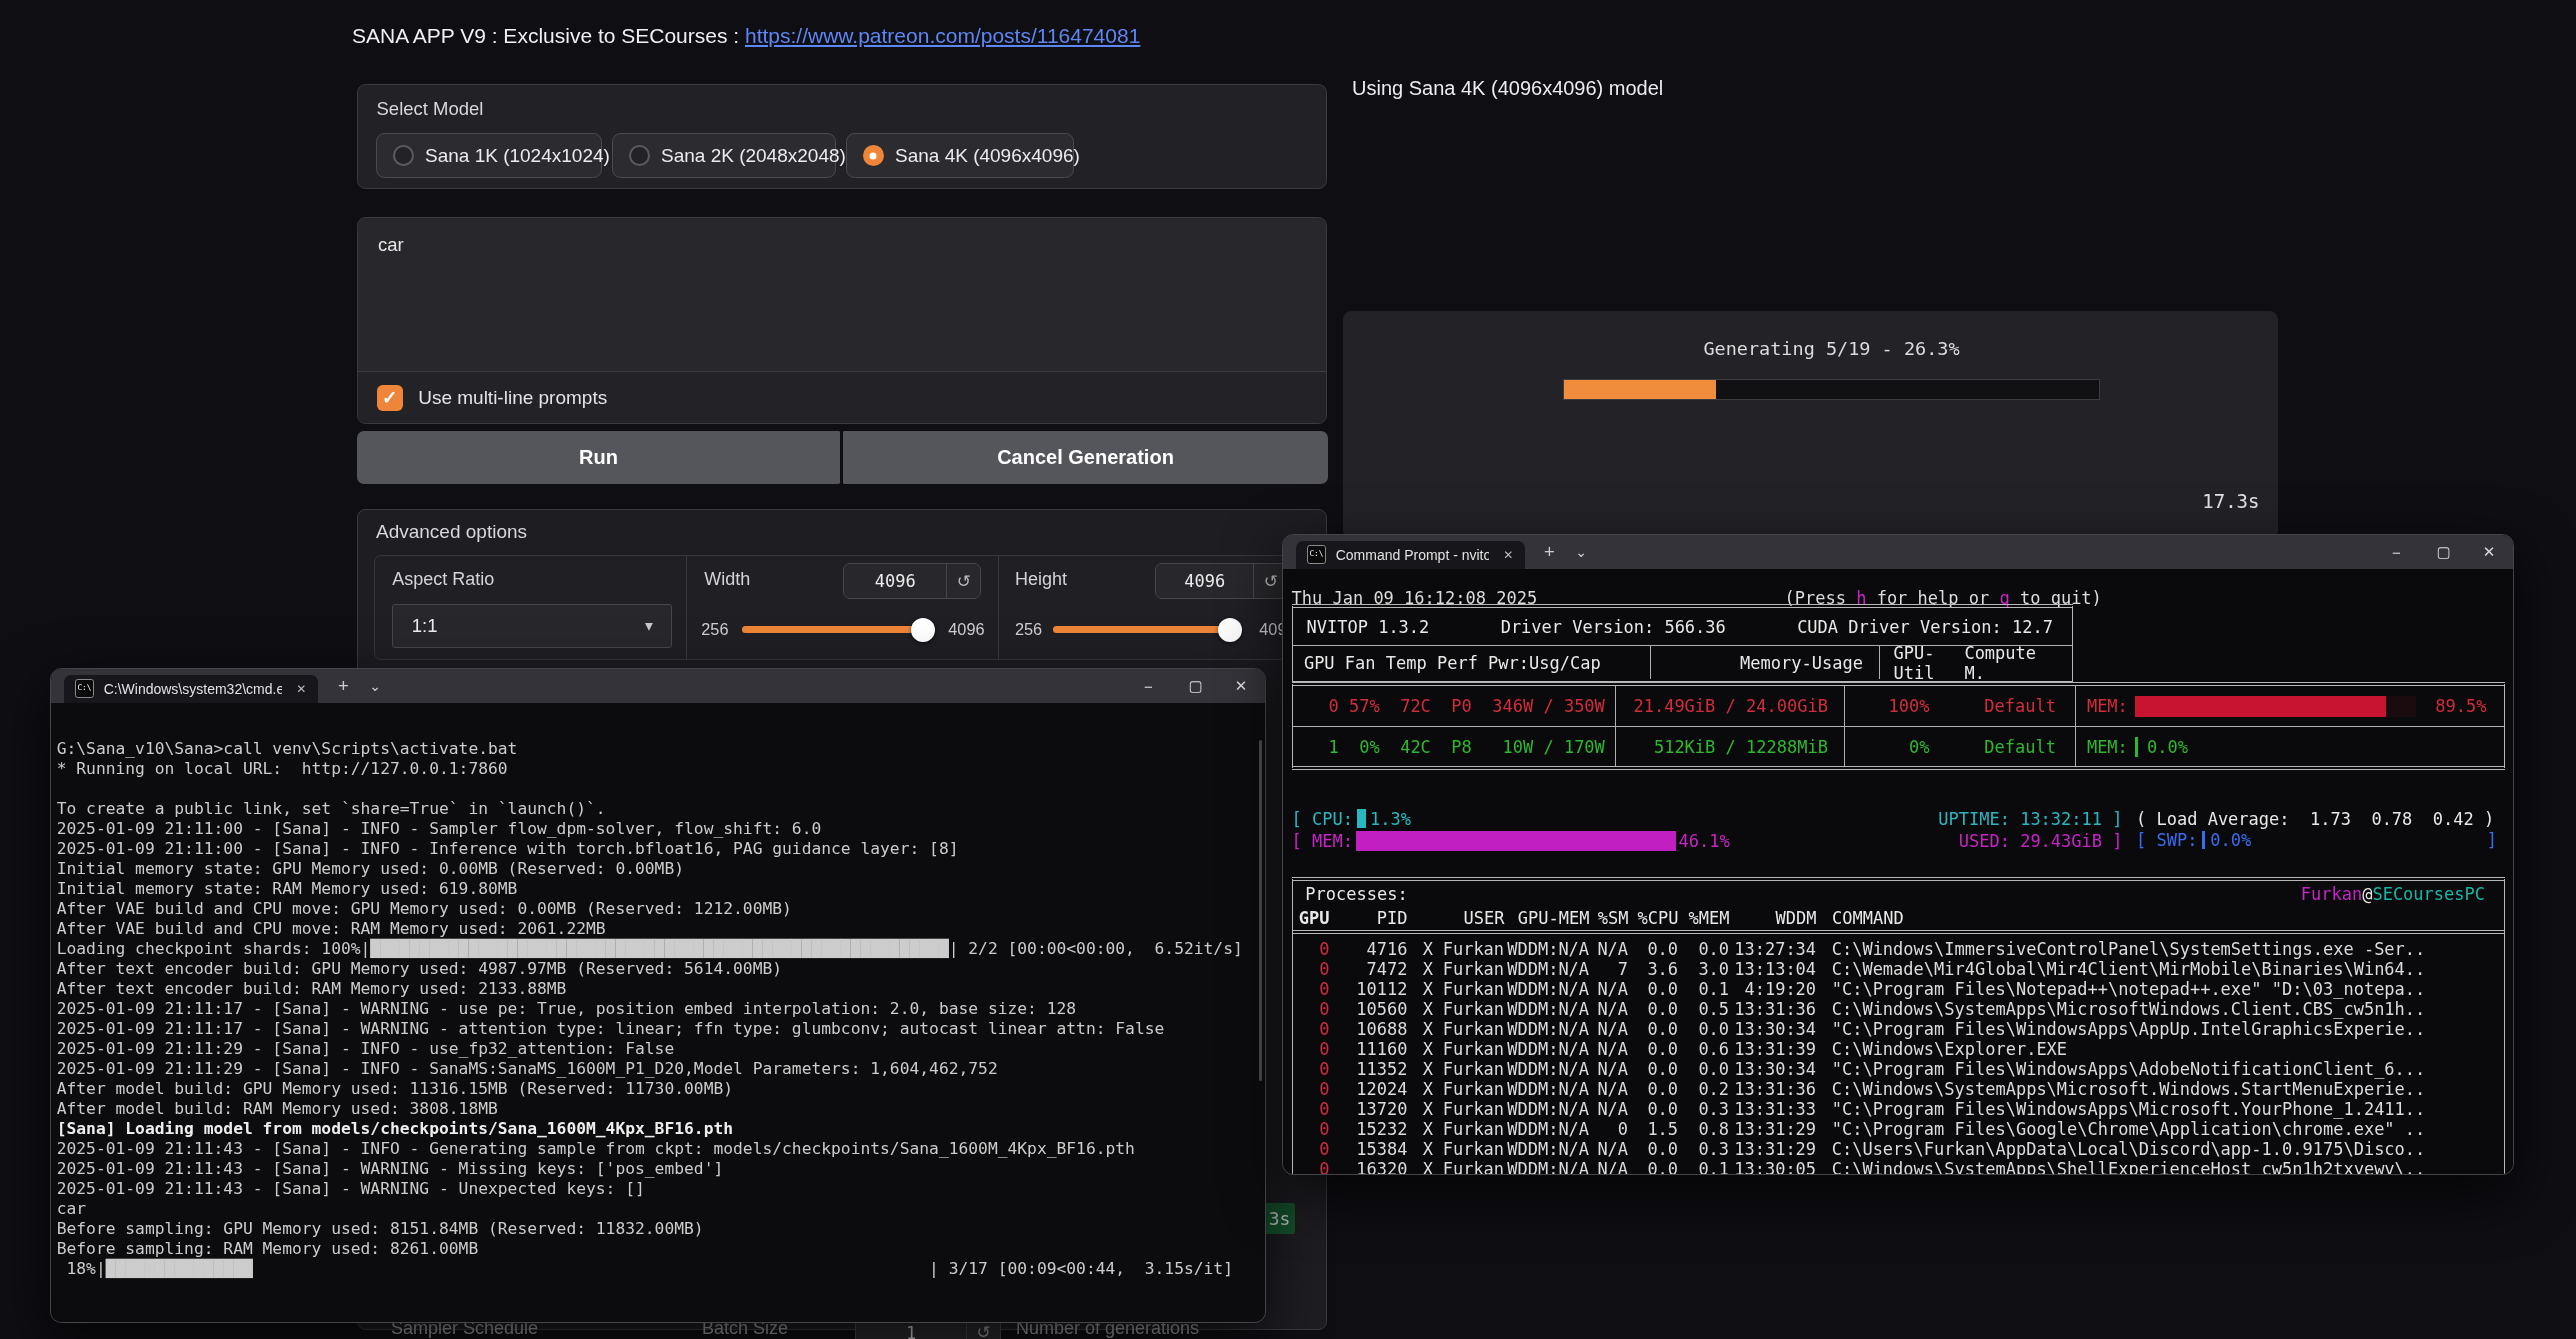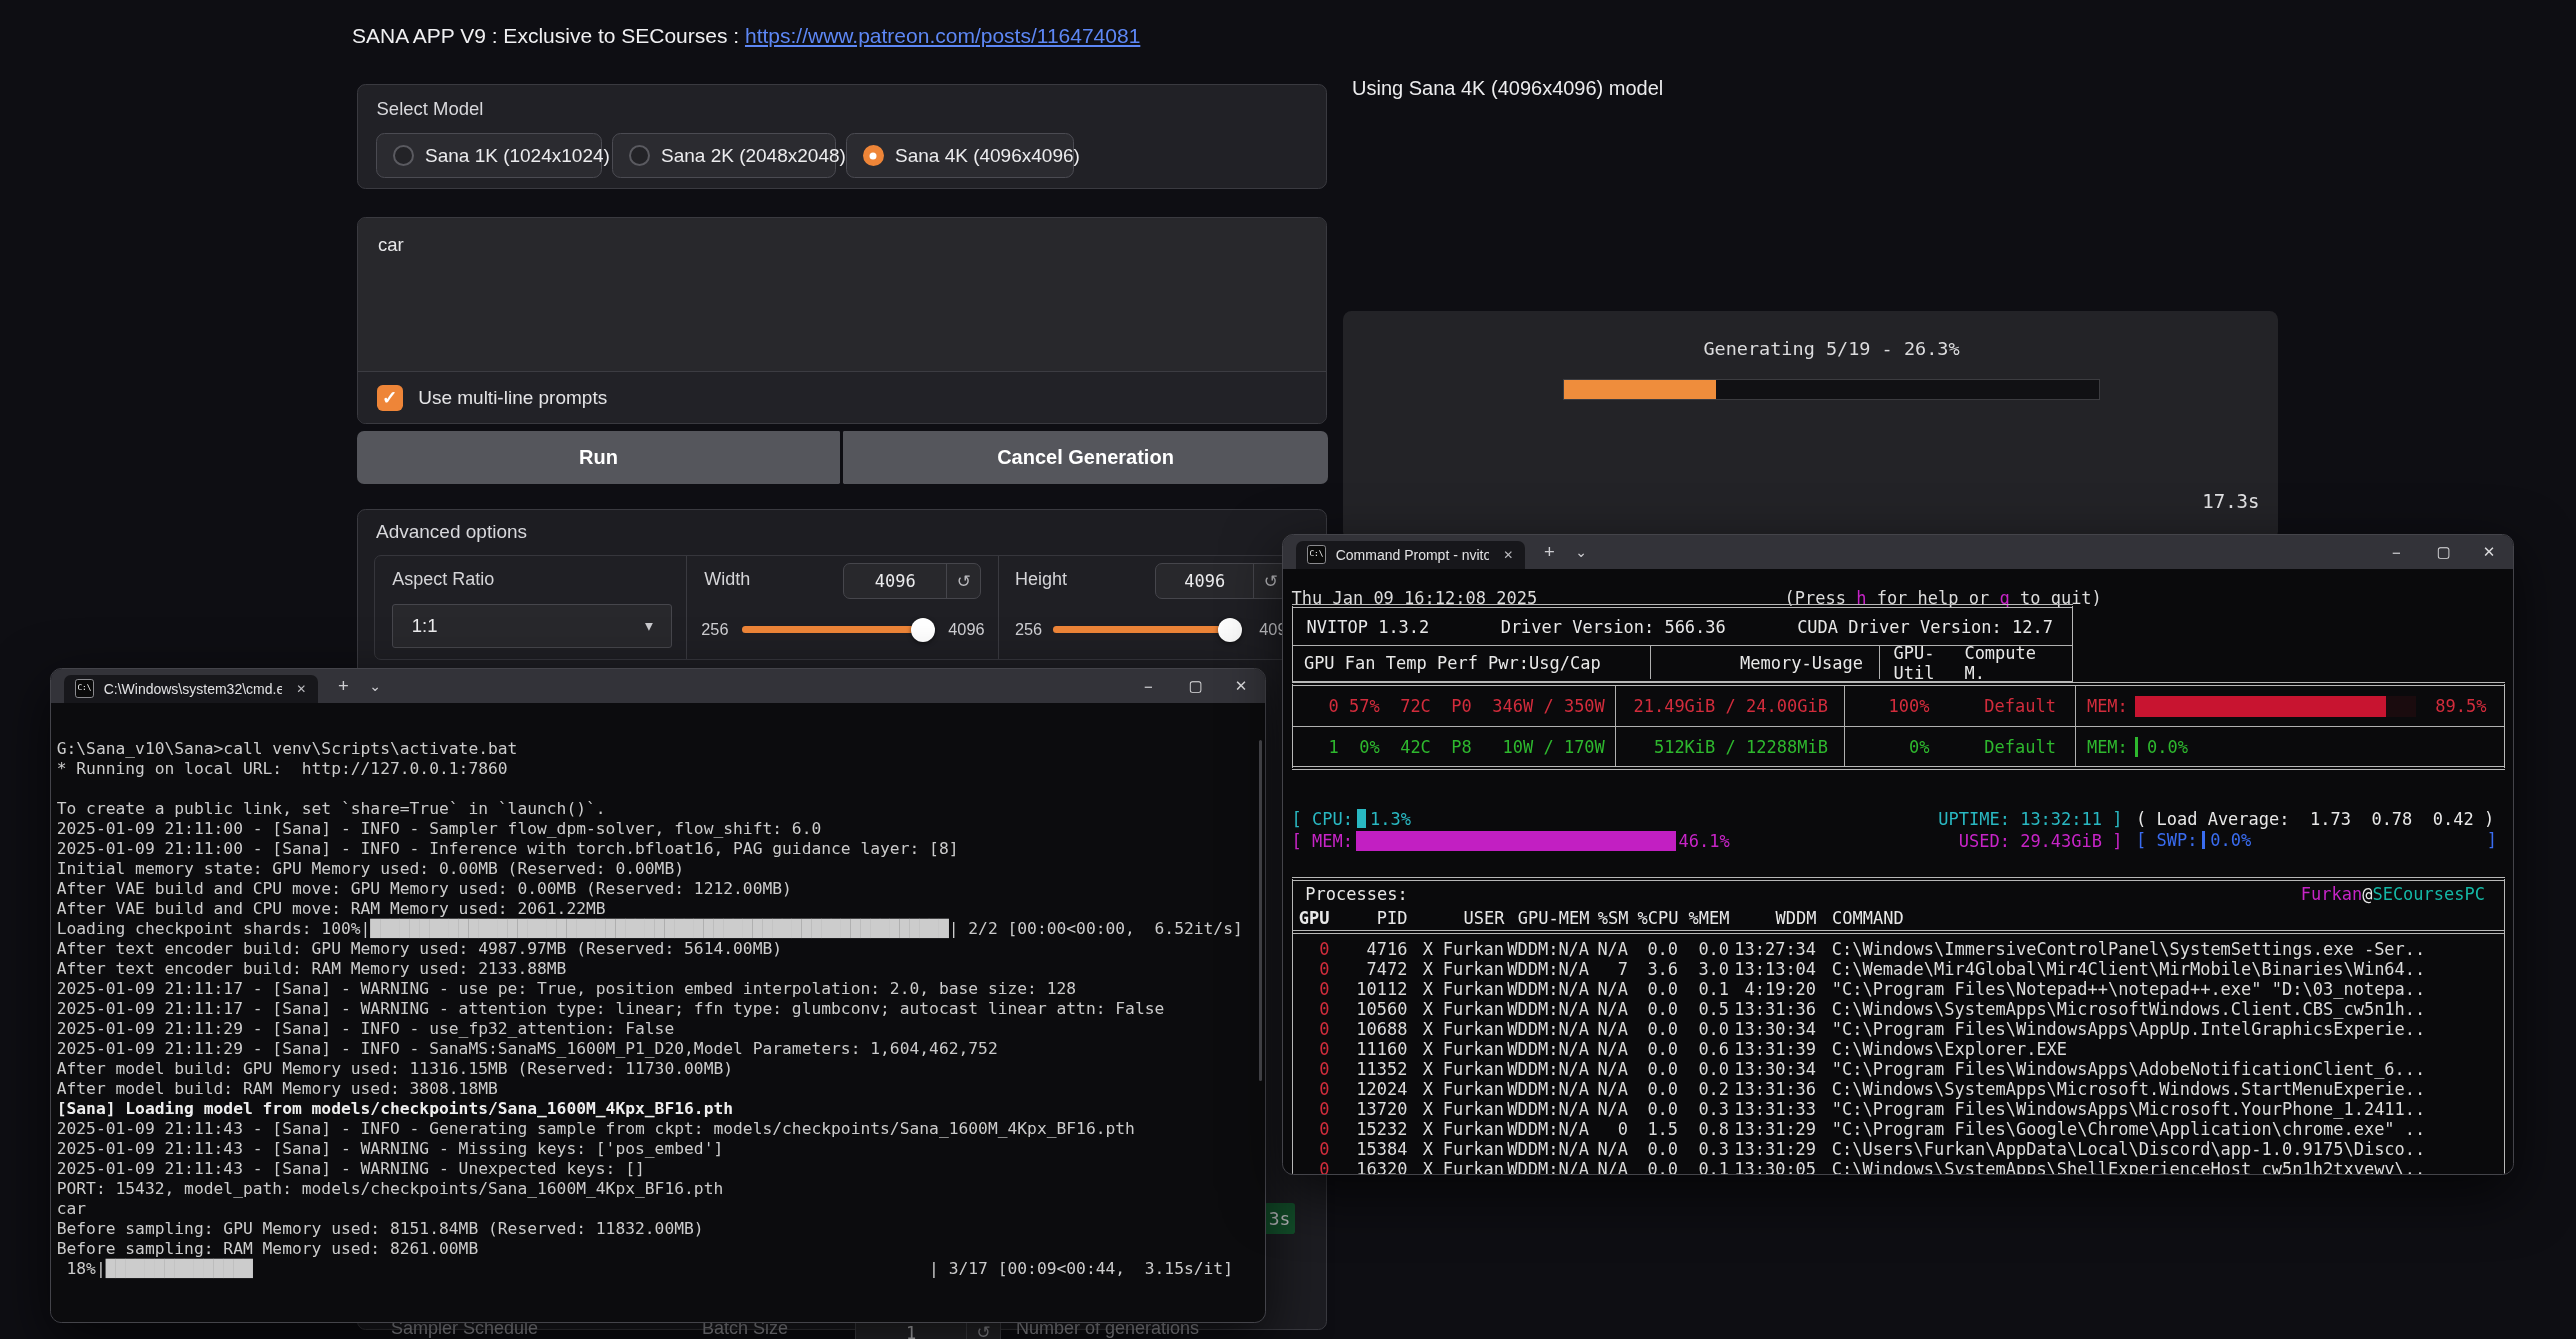--- a/index.html
+++ b/index.html
@@ -263,36 +263,36 @@
     </div>
     <div class="winbody">
       <div class="term-lines">
           <div class="tline">G:\Sana_v10\Sana&gt;call venv\Scripts\activate.bat</div>
           <div class="tline">* Running on local URL:  http://127.0.0.1:7860</div>
           <div class="tline">&nbsp;</div>
           <div class="tline">To create a public link, set `share=True` in `launch()`.</div>
           <div class="tline">2025-01-09 21:11:00 - [Sana] - INFO - Sampler flow_dpm-solver, flow_shift: 6.0</div>
           <div class="tline">2025-01-09 21:11:00 - [Sana] - INFO - Inference with torch.bfloat16, PAG guidance layer: [8]</div>
           <div class="tline">Initial memory state: GPU Memory used: 0.00MB (Reserved: 0.00MB)</div>
+          <div class="tline">Initial memory state: RAM Memory used: 619.80MB</div>
           <div class="tline">After VAE build and CPU move: GPU Memory used: 0.00MB (Reserved: 1212.00MB)</div>
           <div class="tline">After VAE build and CPU move: RAM Memory used: 2061.22MB</div>
           <div class="tline">Loading checkpoint shards: 100%|███████████████████████████████████████████████████████████| 2/2 [00:00&lt;00:00,  6.52it/s]</div>
           <div class="tline">After text encoder build: GPU Memory used: 4987.97MB (Reserved: 5614.00MB)</div>
           <div class="tline">After text encoder build: RAM Memory used: 2133.88MB</div>
           <div class="tline">2025-01-09 21:11:17 - [Sana] - WARNING - use pe: True, position embed interpolation: 2.0, base size: 128</div>
           <div class="tline">2025-01-09 21:11:17 - [Sana] - WARNING - attention type: linear; ffn type: glumbconv; autocast linear attn: False</div>
           <div class="tline">2025-01-09 21:11:29 - [Sana] - INFO - use_fp32_attention: False</div>
           <div class="tline">2025-01-09 21:11:29 - [Sana] - INFO - SanaMS:SanaMS_1600M_P1_D20,Model Parameters: 1,604,462,752</div>
           <div class="tline">After model build: GPU Memory used: 11316.15MB (Reserved: 11730.00MB)</div>
           <div class="tline">After model build: RAM Memory used: 3808.18MB</div>
           <div class="tline bold">[Sana] Loading model from models/checkpoints/Sana_1600M_4Kpx_BF16.pth</div>
           <div class="tline">2025-01-09 21:11:43 - [Sana] - INFO - Generating sample from ckpt: models/checkpoints/Sana_1600M_4Kpx_BF16.pth</div>
           <div class="tline">2025-01-09 21:11:43 - [Sana] - WARNING - Missing keys: ['pos_embed']</div>
           <div class="tline">2025-01-09 21:11:43 - [Sana] - WARNING - Unexpected keys: []</div>
-          <div class="tline">PORT: 15432, model_path: models/checkpoints/Sana_1600M_4Kpx_BF16.pth</div>
           <div class="tline">car</div>
           <div class="tline">Before sampling: GPU Memory used: 8151.84MB (Reserved: 11832.00MB)</div>
           <div class="tline">Before sampling: RAM Memory used: 8261.00MB</div>
           <div class="tline"> 18%|███████████████                                                                     | 3/17 [00:09&lt;00:44,  3.15s/it]</div>
         </div>
       <div class="term-scrollbar"></div>
     </div>
   </div>
 
   <div class="win" style="left:1282px;top:534px;width:1232px;height:641px">

